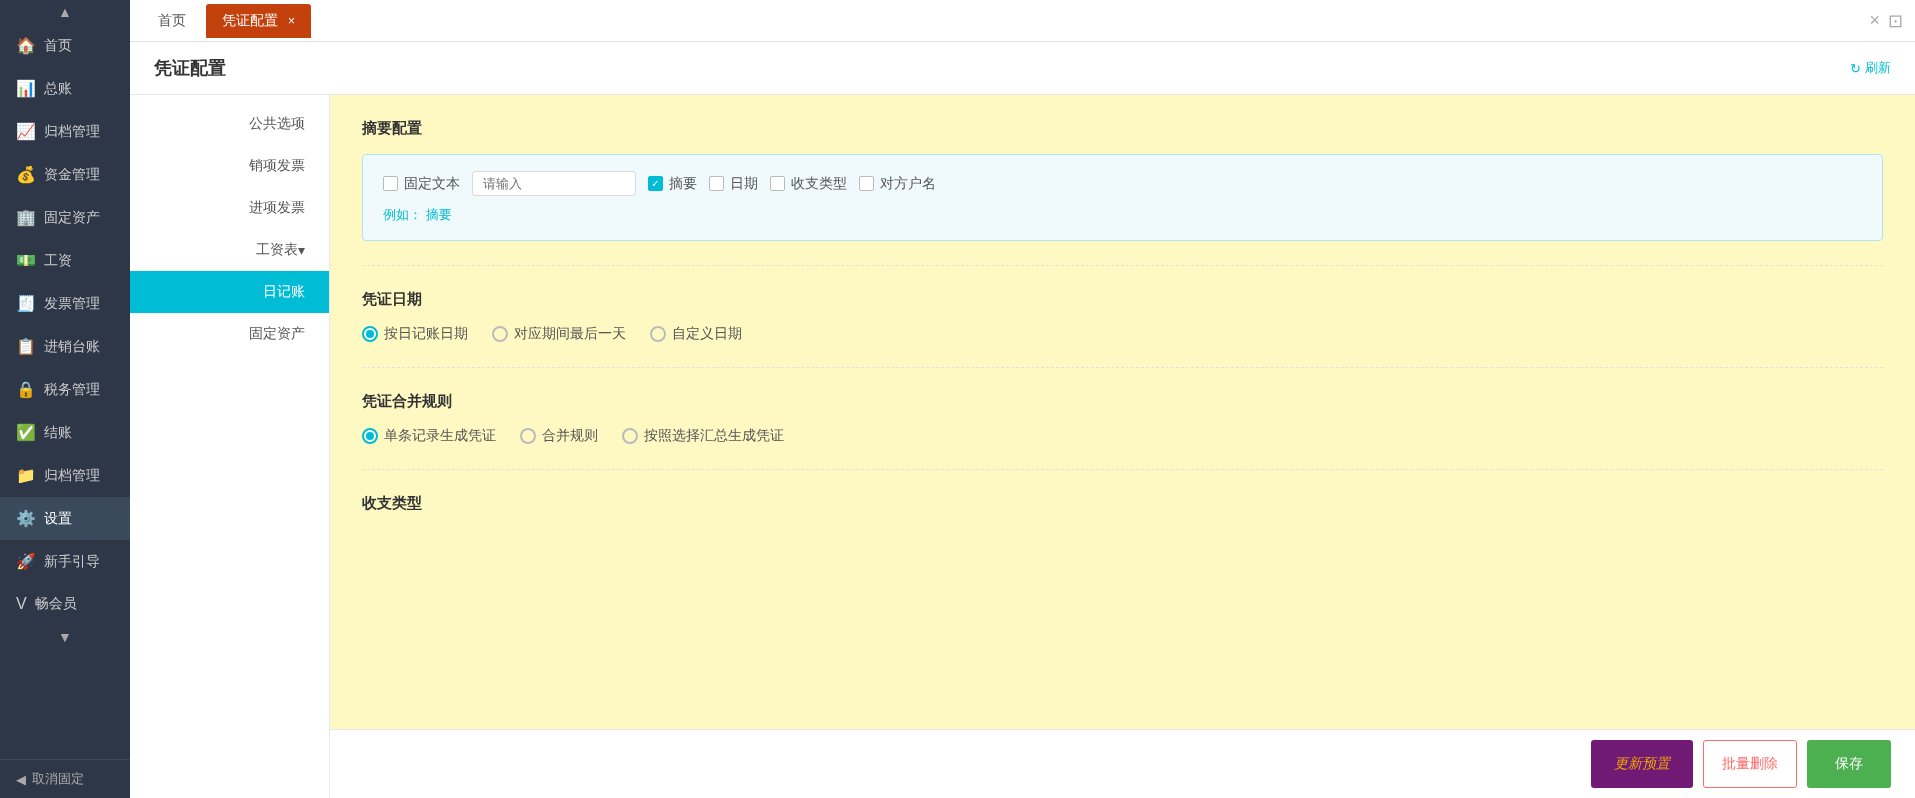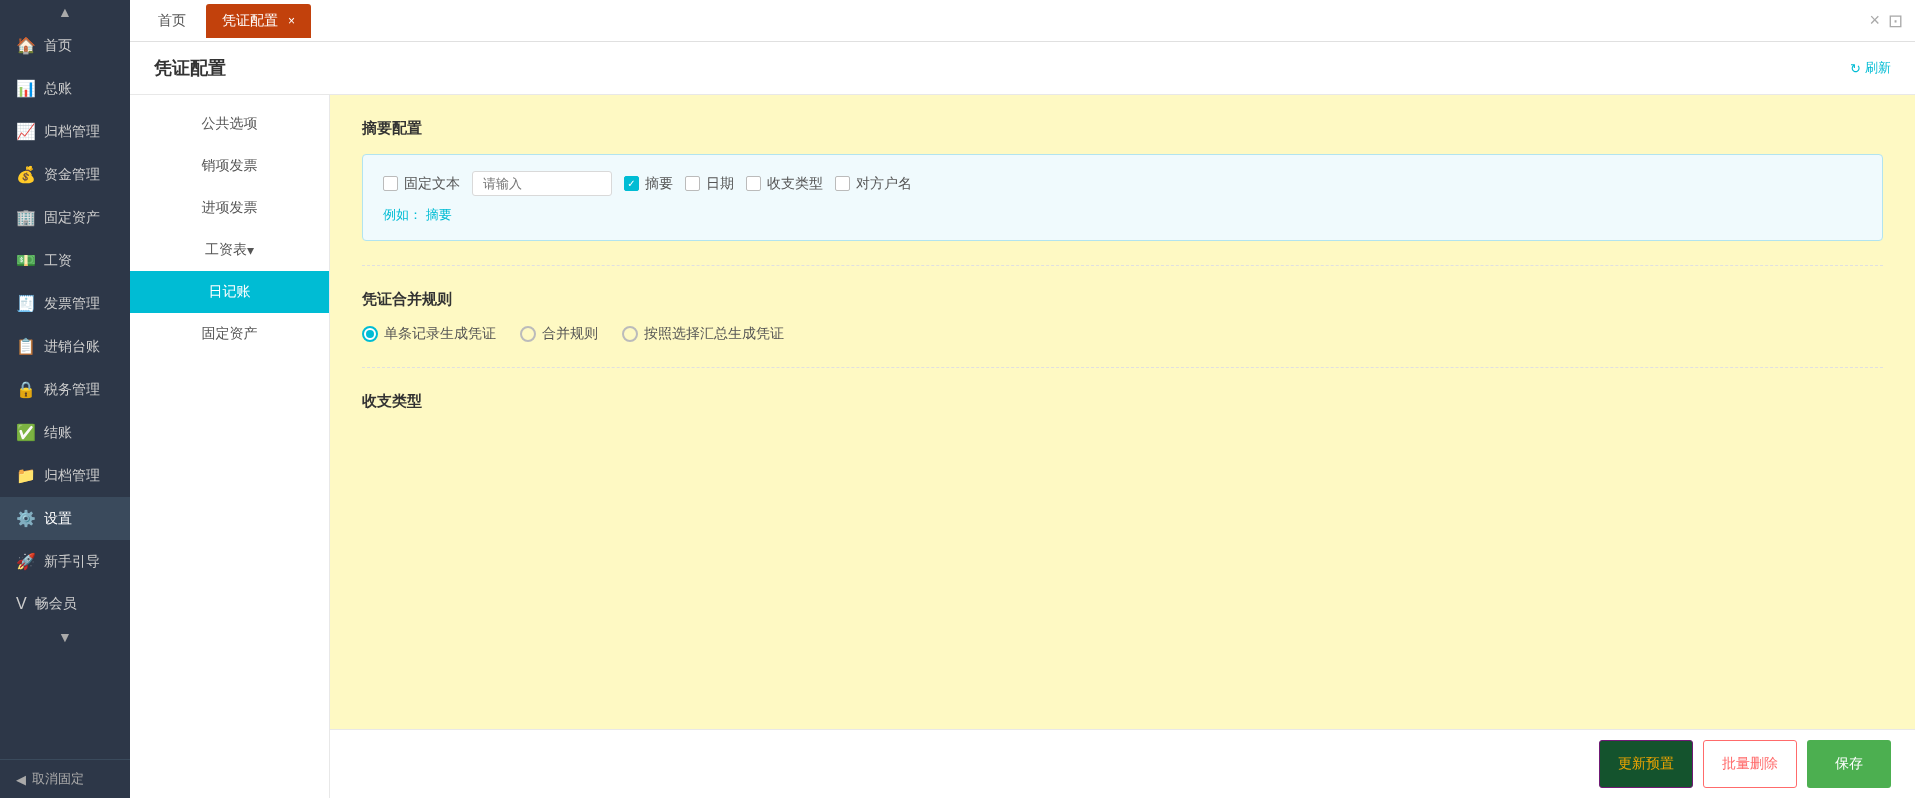--- a/index.html
+++ b/index.html
@@ -141,21 +141,21 @@
       flex-shrink: 0;
       overflow-y: auto;
     }
     .left-nav-item {
       padding: 12px 24px;
       cursor: pointer;
       color: #555;
       font-size: 14px;
       display: flex;
       align-items: center;
-      justify-content: center;
+      justify-content: flex-end;
     }
     .left-nav-item.active {
       background: #00bcd4;
       color: #fff;
     }
 
     
     .right-content {
       flex: 1;
       overflow-y: auto;
@@ -243,21 +243,21 @@
       background: #00bcd4;
       border-color: #00bcd4;
       color: #fff;
       font-size: 10px;
     }
     .text-input {
       border: 1px solid #d9d9d9;
       border-radius: 3px;
       padding: 4px 10px;
       font-size: 13px;
-      width: 140px;
+      width: 164px;
       color: #999;
       outline: none;
     }
     .example-text {
       color: #00bcd4;
       font-size: 13px;
       margin-top: 10px;
     }
 
     
@@ -271,23 +271,24 @@
       flex-shrink: 0;
     }
     .btn {
       padding: 7px 18px;
       border-radius: 3px;
       cursor: pointer;
       font-size: 14px;
       border: none;
     }
     .btn-outline-primary {
-      border: 1px solid #701a75;
-      background: #14532d;
+      border: 5px solid #701a75;
+      background: #701a75;
       color: #f0a500;
+      font-style: italic;
     }
     .btn-outline-danger {
       border: 1px solid #ff6b6b;
       background: #fff;
       color: #ff6b6b;
     }
     .btn-primary {
       background: #4caf50;
       color: #fff;
       padding: 15px 28px;
@@ -449,20 +450,37 @@
                   <span>对方户名</span>
                 </label>
               </div>
               <div class="example-text">
                 <span>例如：</span>
                 <span>摘要</span>
               </div>
             </div>
           </div>
 
+          <div class="section">
+            <div class="section-title">凭证日期</div>
+            <div class="radio-group">
+              <label class="radio-item">
+                <div class="radio-circle checked"></div>
+                <span>按日记账日期</span>
+              </label>
+              <label class="radio-item">
+                <div class="radio-circle"></div>
+                <span>对应期间最后一天</span>
+              </label>
+              <label class="radio-item">
+                <div class="radio-circle"></div>
+                <span>自定义日期</span>
+              </label>
+            </div>
+          </div>
 
           <div class="section">
             <div class="section-title">凭证合并规则</div>
             <div class="radio-group">
               <label class="radio-item">
                 <div class="radio-circle checked"></div>
                 <span>单条记录生成凭证</span>
               </label>
               <label class="radio-item">
                 <div class="radio-circle"></div>

